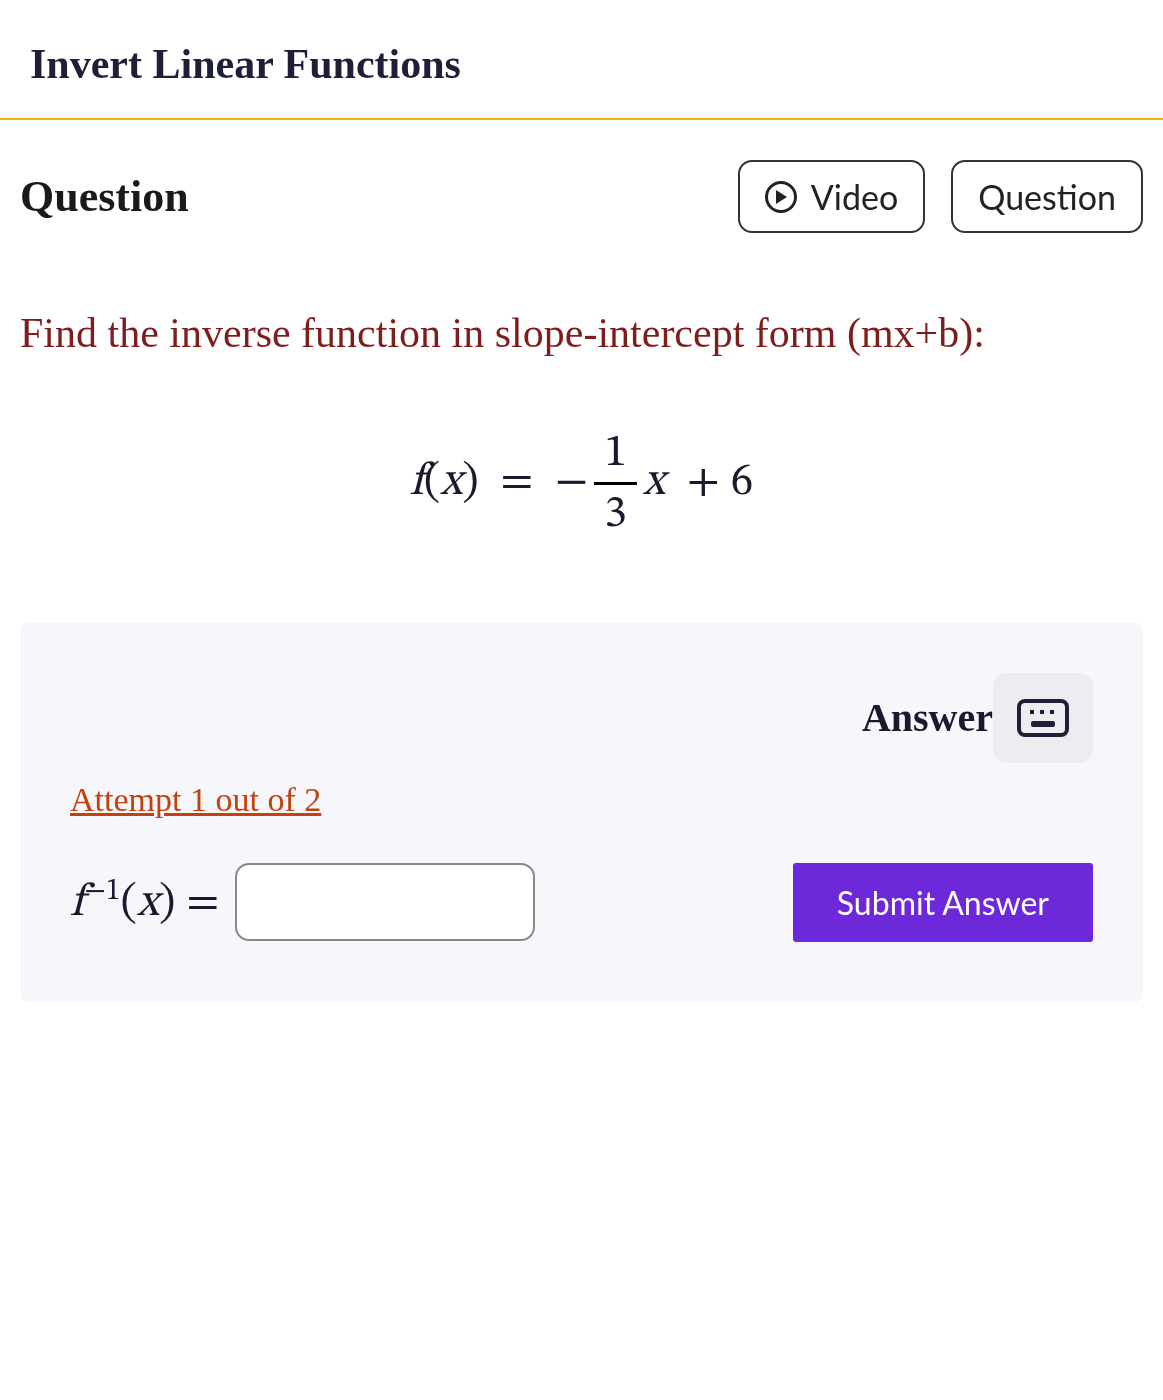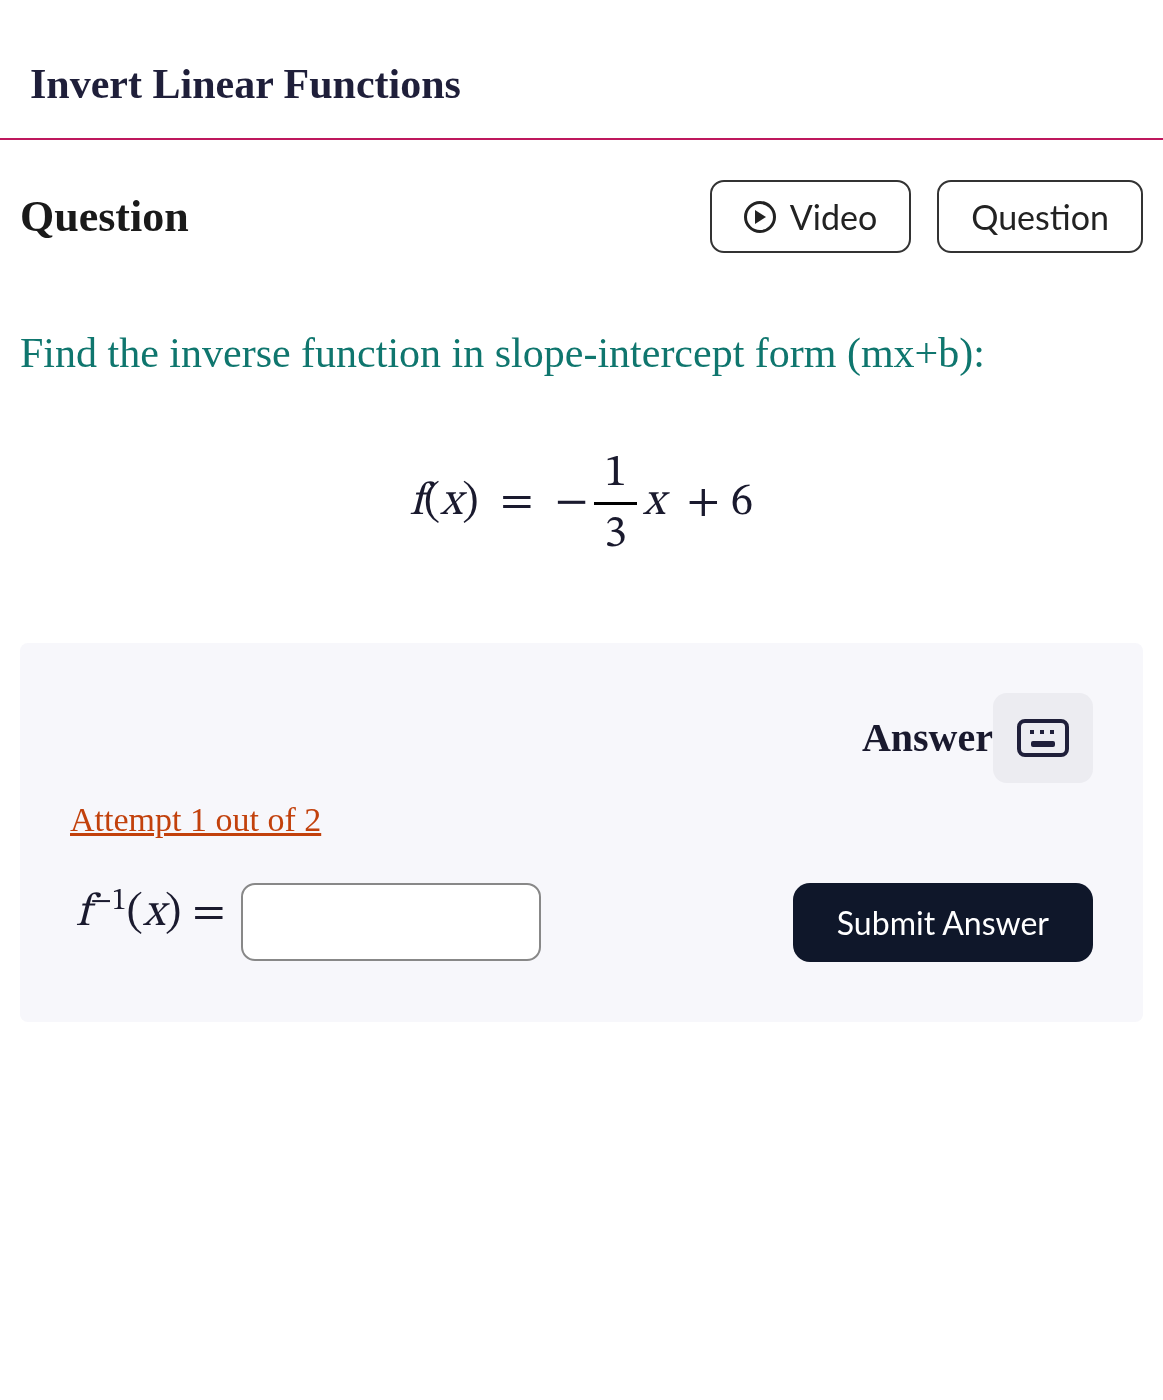--- a/index.html
+++ b/index.html
@@ -4,22 +4,21 @@
 <style>
   * { box-sizing: border-box; margin: 0; padding: 0; }
   body {
     font-family: Georgia, 'Times New Roman', serif;
     color: #1a1a2e;
     background: #fff;
     width: 1163px;
   }
   .topic-bar {
     padding: 40px 30px 30px 30px;
-    border-bottom: 2px solid #be185d;
-    margin-top: 20px;
+    border-bottom: 2px solid #eab308;
   }
   .topic-title {
     font-size: 42px;
     font-weight: bold;
     color: #1f1f3a;
   }
   .content {
     padding: 40px 20px 40px 20px;
   }
   .question-row {
@@ -34,40 +33,40 @@
     color: #1a1a1a;
     flex: 1;
   }
   .pill-btn {
     font-family: 'Segoe UI', Lato, sans-serif;
     font-size: 34px;
     color: #222;
     background: #fff;
     border: 2px solid #333;
     border-radius: 14px;
-    padding: 14px 32px;
+    padding: 14px 25px;
     display: inline-flex;
     align-items: center;
     gap: 14px;
     cursor: pointer;
   }
   .play-icon-wrap {
     display: inline-flex;
     align-items: center;
     justify-content: center;
     width: 32px;
     height: 32px;
     border: 3px solid #222;
     border-radius: 50%;
   }
   .play-icon-wrap svg { display: block; }
   .prompt {
     font-size: 42px;
     line-height: 1.45;
-    color: #0f766e;
+    color: #7f1d1d;
     margin-bottom: 60px;
   }
   .equation-wrap {
     text-align: center;
     margin: 40px 0 80px 0;
     font-family: 'Cambria Math', 'STIX Two Math', 'Latin Modern Math', serif;
     font-size: 46px;
   }
   .equation-wrap .fn { font-style: italic; }
   .frac {
@@ -128,23 +127,22 @@
     border-radius: 2px;
   }
   .attempt {
     font-size: 34px;
     color: #c2410c;
     margin-bottom: 44px;
     text-decoration: underline;
   }
   .answer-row {
     display: flex;
-    align-items: flex-start;
+    align-items: center;
     gap: 16px;
-    margin-left: 6px;
   }
   .answer-expr {
     font-family: 'Cambria Math', 'STIX Two Math', 'Latin Modern Math', serif;
     font-size: 46px;
     font-style: italic;
     white-space: nowrap;
   }
   .answer-expr sup { font-size: 0.65em; vertical-align: super; font-style: normal;}
   .answer-expr .paren { font-style: normal; }
   .answer-input {
@@ -152,24 +150,24 @@
     height: 78px;
     border: 2px solid #888;
     border-radius: 14px;
     font-size: 32px;
     padding: 0 16px;
     font-family: inherit;
   }
   .submit-btn {
     font-family: 'Segoe UI', Lato, sans-serif;
     margin-left: auto;
-    background: #0f172a;
+    background: #6d28d9;
     color: #fff;
     border: none;
-    border-radius: 17px;
+    border-radius: 3px;
     font-size: 32px;
     padding: 20px 44px;
     cursor: pointer;
   }
 </style>
 </head>
 <body>
 
 <div class="topic-bar">
   <h1 class="topic-title">Invert Linear Functions</h1>

